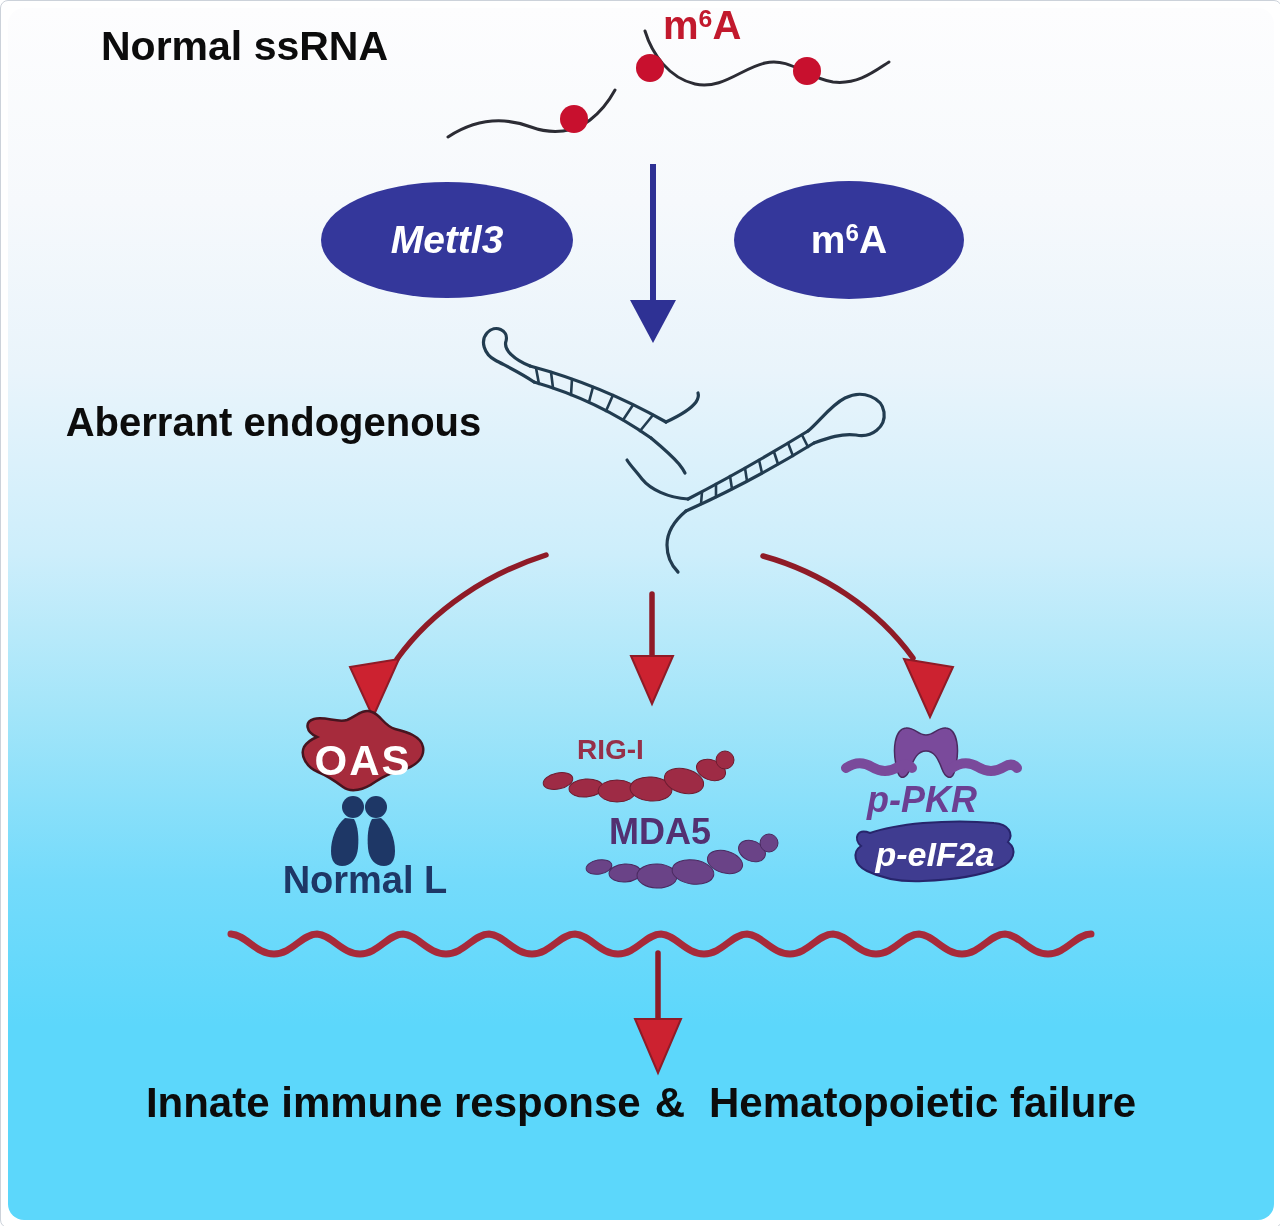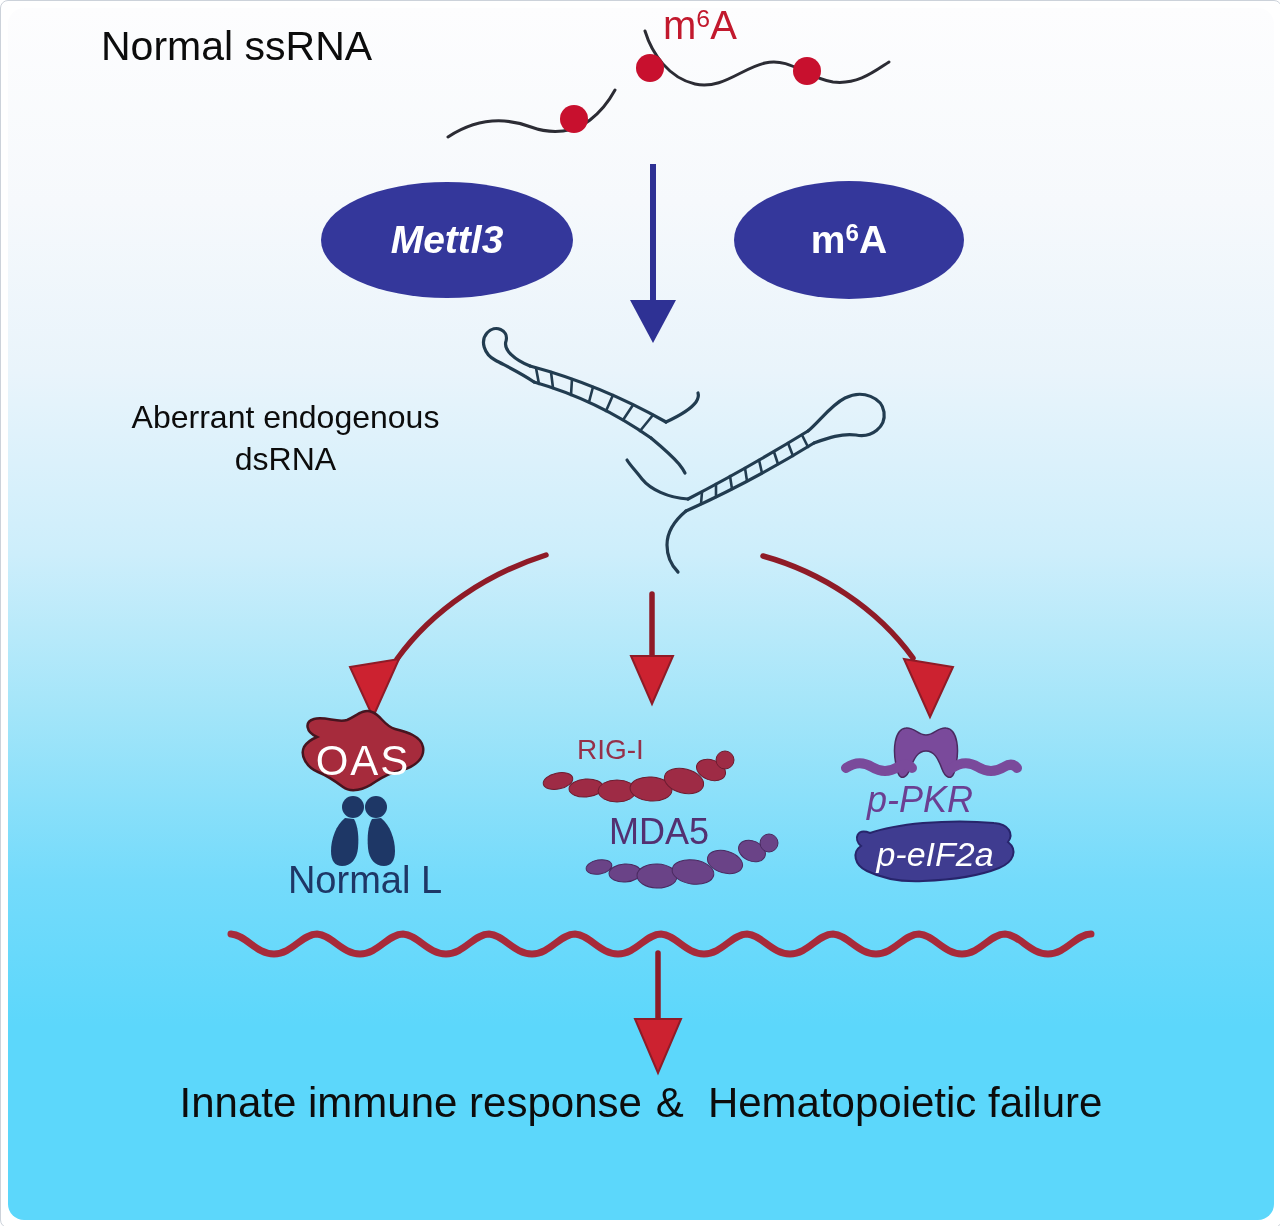--- a/index.html
+++ b/index.html
@@ -28,34 +28,34 @@
   .oasblob{fill:var(--oas-fill);stroke:#47141f;stroke-width:2.5;}
   .navyshape{fill:var(--navy);}
   .rigiblob{fill:var(--rigi-fill);stroke:#6e1c30;stroke-width:1;}
   .mda5blob{fill:var(--mda5-fill);stroke:#4a2a60;stroke-width:1;}
   .pkrstroke{stroke:var(--pkr-purple);fill:none;stroke-linecap:round;}
   .pkrfill{fill:var(--pkr-purple);stroke:#4a2a60;stroke-width:1.5;}
   .eifblob{fill:var(--eif2a-fill);stroke:#27256b;stroke-width:2;}
   .wave{stroke:var(--wave-red);stroke-width:7;fill:none;stroke-linecap:round;}
 
   
-  .txt{position:absolute;font-weight:normal;white-space:nowrap;}
+  .txt{position:absolute;font-weight:bold;white-space:nowrap;}
   .normal-ssrna{left:100px;top:22px;font-size:41px;color:var(--text-black);}
   .m6a-top{left:662px;top:2px;font-size:40px;color:var(--red);}
   .supn{font-size:0.62em;position:relative;top:-0.48em;}
   .ellipse{
     position:absolute;border-radius:50%;background:var(--indigo);
     display:flex;flex-direction:column;align-items:center;justify-content:center;
     color:#ffffff;font-weight:bold;font-size:39px;line-height:1.3;text-align:center;
   }
   .ellipse-mettl3{left:320px;top:181px;width:252px;height:116px;}
   .ellipse-m6adep{left:733px;top:180px;width:230px;height:118px;}
   .italic{font-style:italic;}
-  .aberrant{left:0px;top:395px;width:545px;font-size:32px;color:var(--text-black);
-    text-align:center;line-height:1.32;white-space:normal;margin-left:12px;}
+  .aberrant{left:0px;top:395px;width:545px;font-size:40px;color:var(--text-black);
+    text-align:center;line-height:1.32;white-space:normal;}
   .oas-label{left:300px;top:736px;width:124px;text-align:center;font-size:42px;
     color:#ffffff;letter-spacing:2px;}
   .rnasel-label{left:278px;top:858px;width:172px;text-align:center;font-size:38px;color:var(--navy);}
   .rigi-label{left:576px;top:733px;font-size:28px;color:var(--rigi-text);}
   .mda5-label{left:608px;top:810px;font-size:36px;color:var(--mda5-text);}
   .ppkr-label{left:866px;top:778px;font-size:36px;font-style:italic;color:var(--pkr-text);}
   .peif2a-label{left:858px;top:834px;width:152px;text-align:center;font-size:34px;
     font-style:italic;color:#ffffff;}
   .outcome{left:0;top:1078px;width:1280px;text-align:center;font-size:42px;color:var(--text-black);}
   .outcome .amp{margin:0 24px 0 14px;}
@@ -193,21 +193,20 @@
   <div class="ellipse ellipse-mettl3">
     <div class="italic">Mettl3</div>
   </div>
 
   <div class="ellipse ellipse-m6adep">
     <div><span>m</span><span class="supn">6</span><span>A</span></div>
   </div>
 
   <div class="txt aberrant">
     <div>Aberrant endogenous</div>
-    <div>dsRNA</div>
   </div>
 
   <div class="txt oas-label">OAS</div>
   <div class="txt rnasel-label">Normal L</div>
   <div class="txt rigi-label">RIG-I</div>
   <div class="txt mda5-label">MDA5</div>
   <div class="txt ppkr-label">p-PKR</div>
   <div class="txt peif2a-label">p-eIF2a</div>
 
   <div class="txt outcome"><span>Innate immune response</span><span class="amp">&amp;</span><span>Hematopoietic failure</span></div>

